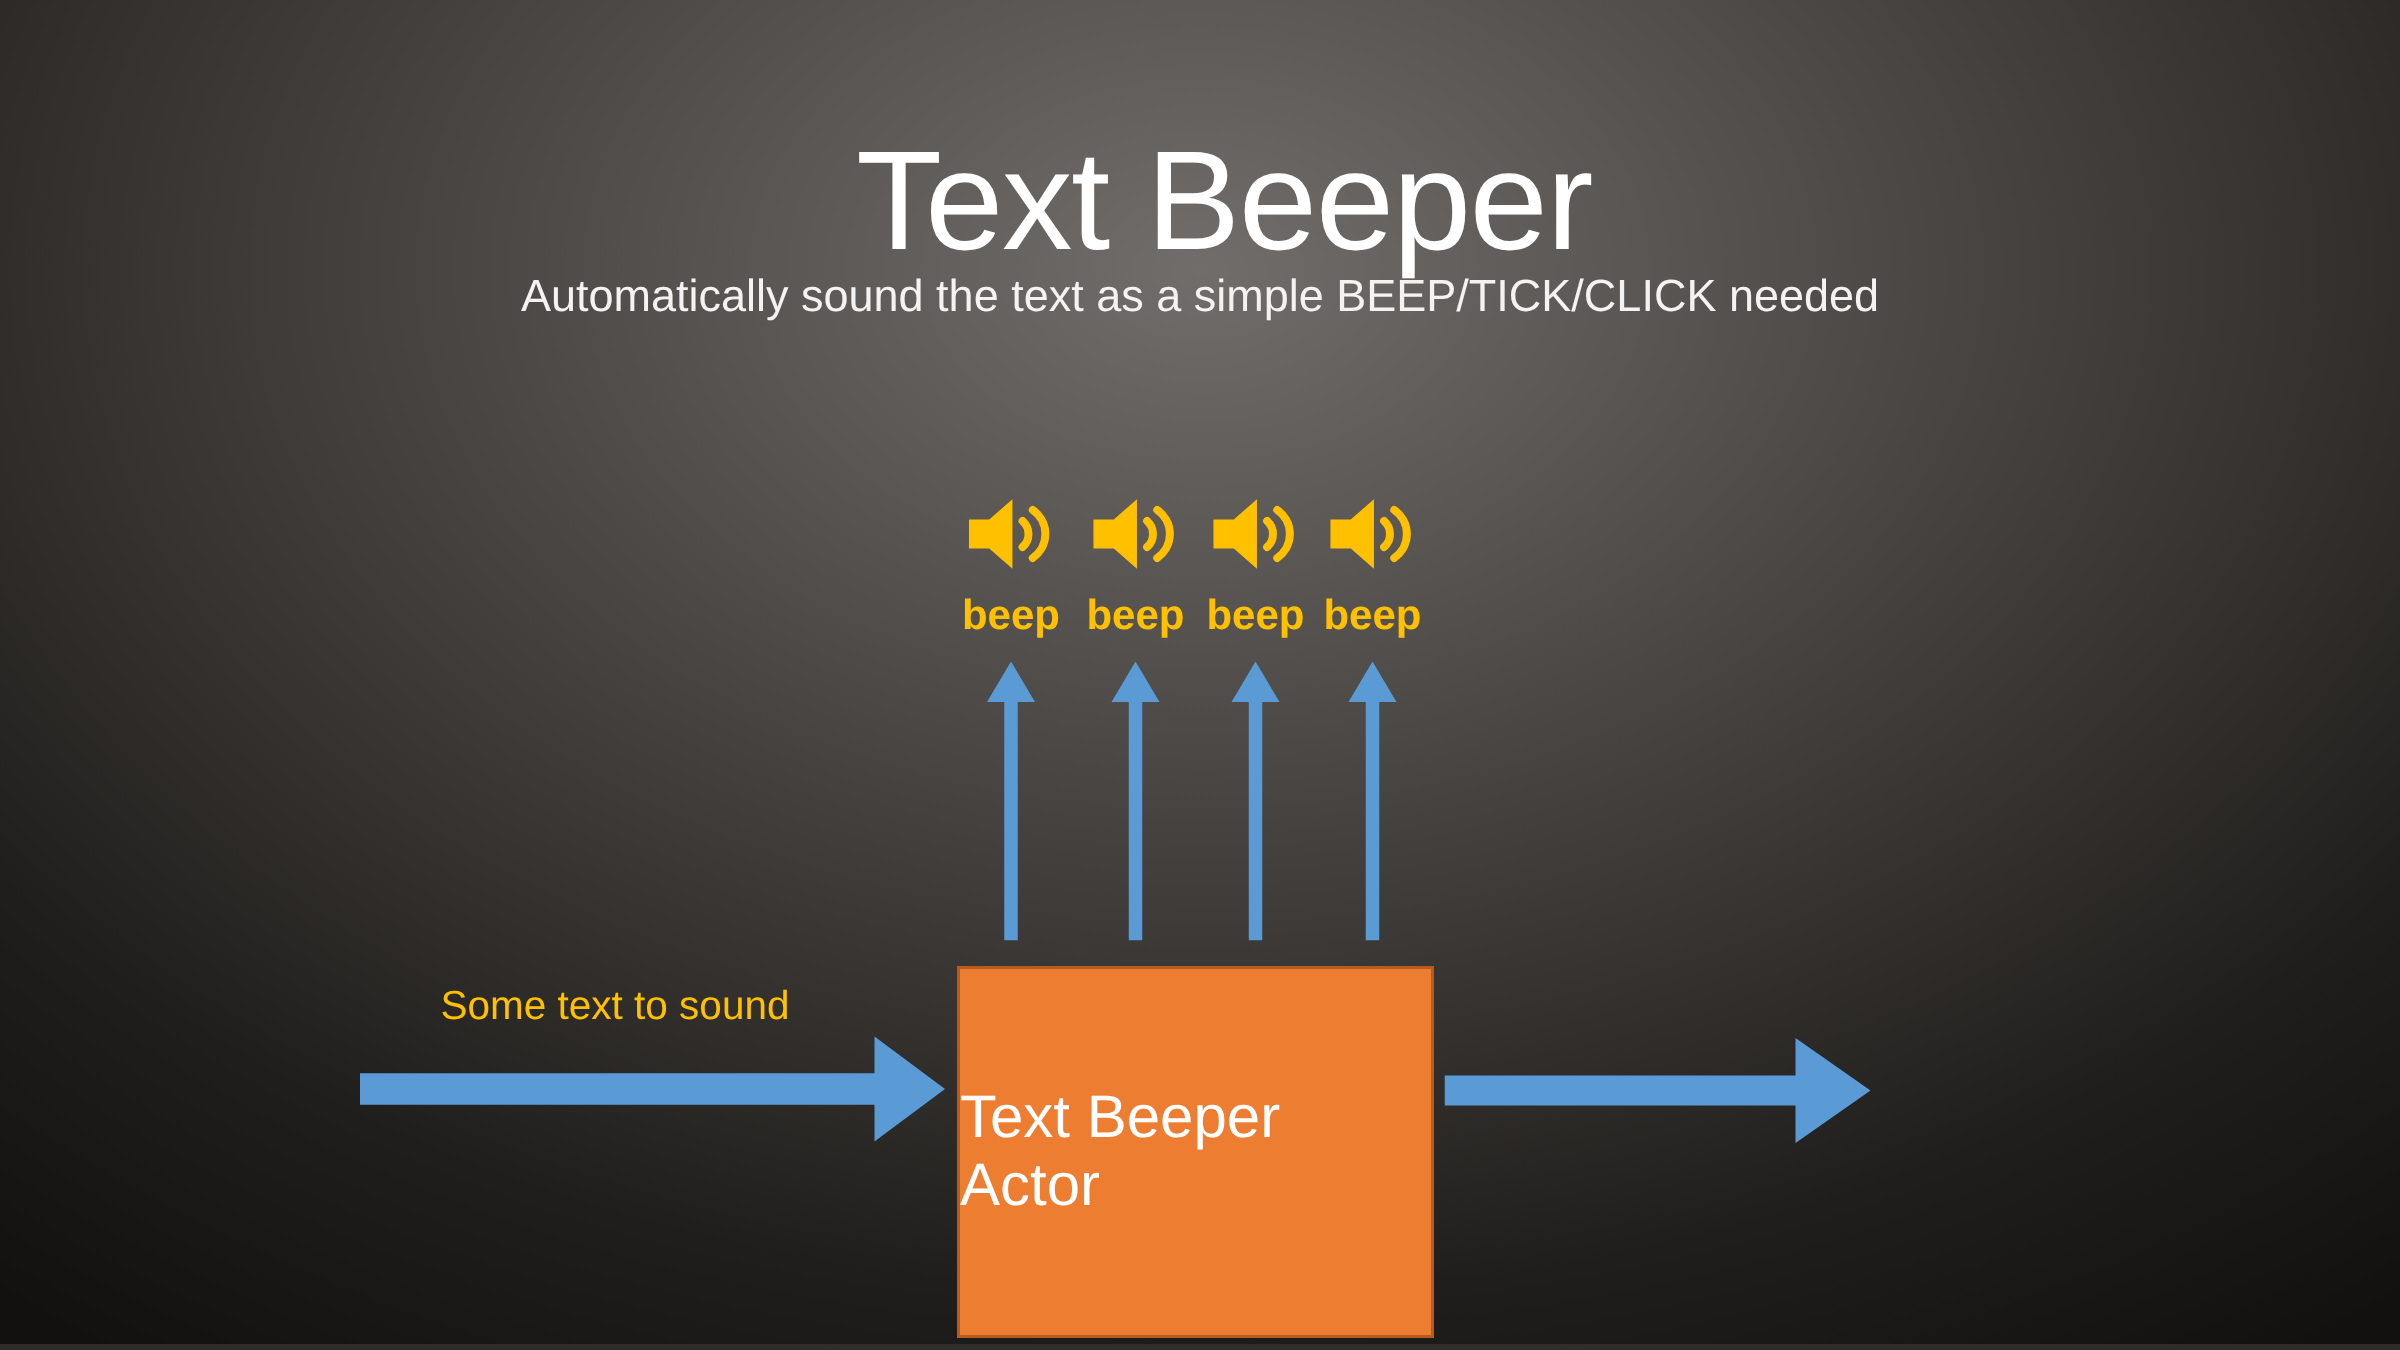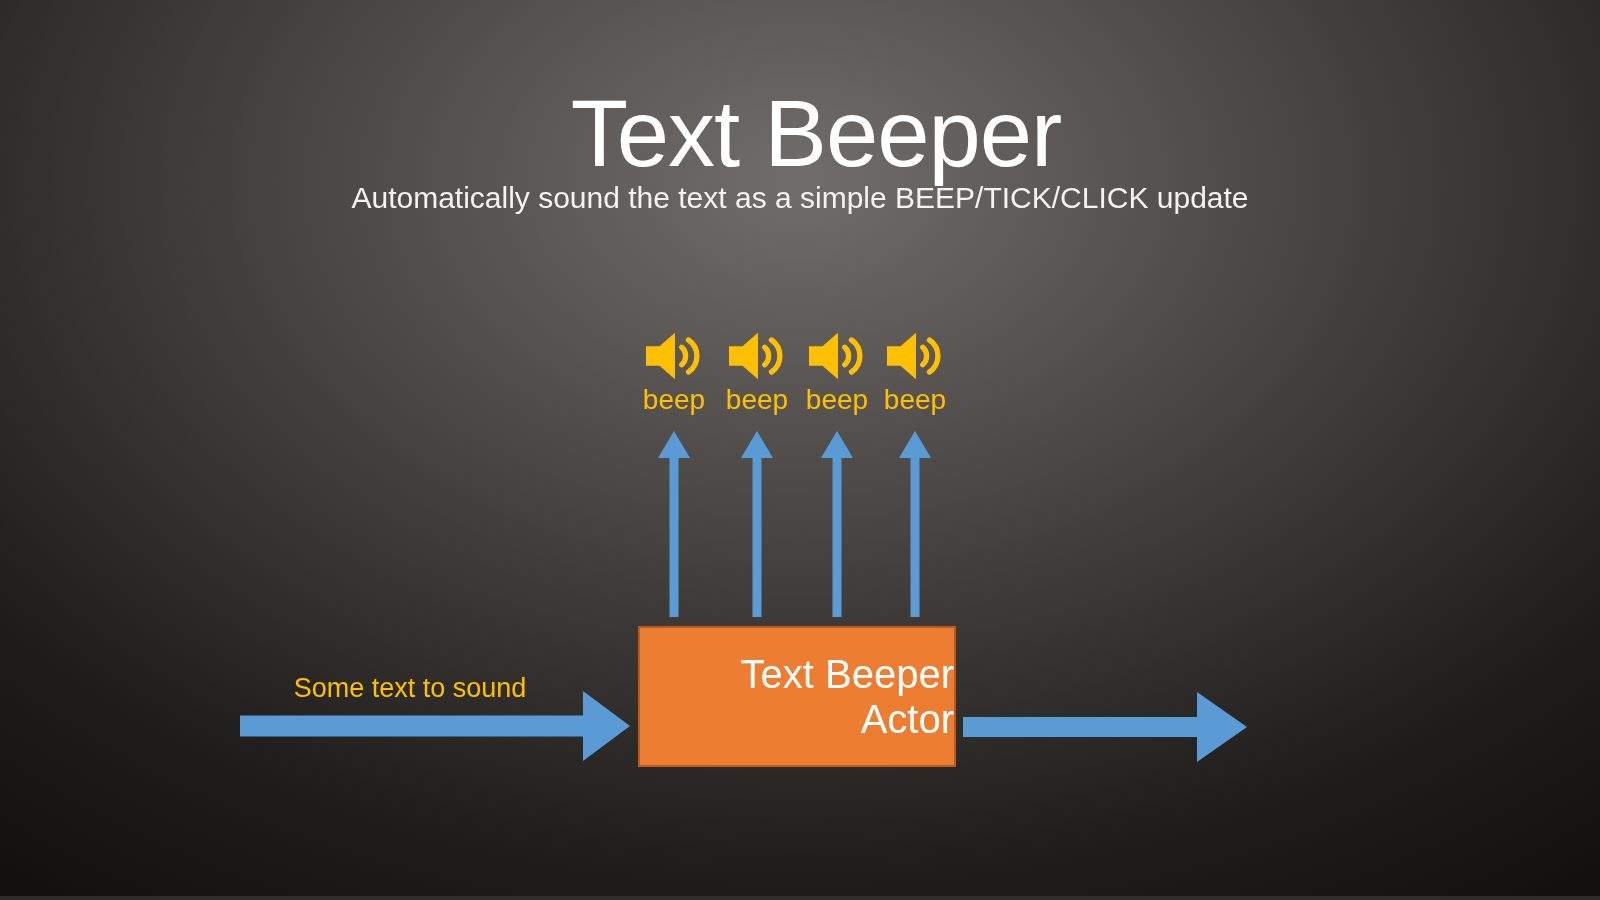--- a/index.html
+++ b/index.html
@@ -24,57 +24,57 @@
     font-size:30px;font-weight:400;color:#f4f3f2;
   }
   .sound-col{
     position:absolute;top:330px;width:90px;
     display:flex;flex-direction:column;align-items:center;
   }
   .speaker{width:58px;height:52px;}
   .speaker polygon{fill:var(--gold);}
   .speaker path{fill:none;stroke:var(--gold);stroke-width:5.5;stroke-linecap:round;}
   .beep-label{
-    color:var(--gold);font-size:28px;line-height:34px;margin-top:1px;
+    color:var(--gold);font-size:28px;line-height:34px;margin-top:11px;font-weight:bold;
   }
   .v-arrow{width:34px;height:186px;margin-top:14px;}
   .v-arrow polygon{fill:var(--arrow-blue);}
   .h-arrow{position:absolute;}
   .h-arrow polygon{fill:var(--arrow-blue);}
   .input-arrow{left:240px;top:689px;width:390px;height:74px;}
   .output-arrow{left:963px;top:690px;width:284px;height:74px;}
   .actor-box{
-    position:absolute;left:638px;top:626px;width:318px;height:141px;
+    position:absolute;left:638px;top:644px;width:318px;height:248px;
     box-sizing:border-box;
     background:var(--box-orange);
     border:2px solid var(--box-border);
-    display:flex;align-items:center;justify-content:center;text-align:right;
+    display:flex;align-items:center;justify-content:center;
   }
   .actor-box-label{color:#ffffff;font-size:40px;}
   .input-label{
-    position:absolute;left:245px;top:673px;width:330px;
+    position:absolute;left:245px;top:655px;width:330px;
     text-align:center;color:var(--gold);font-size:27px;
   }
   .output-label{
     position:absolute;left:950px;top:737px;width:260px;
     text-align:center;color:var(--gold);font-size:27px;line-height:33px;
   }
   .bottom-edge{
     position:absolute;left:0;bottom:0;width:100%;height:4px;
     background:#33312f;opacity:.85;
   }
 </style>
 </head>
 <body>
 
 <div class="slide">
 
   <h1 class="slide-title">Text Beeper</h1>
 
-  <div class="slide-subtitle">Automatically sound the text as a simple BEEP/TICK/CLICK update</div>
+  <div class="slide-subtitle">Automatically sound the text as a simple BEEP/TICK/CLICK needed</div>
 
   <div id="sound-outputs">
   <div class="sound-col" style="left: 629px;">
     <svg class="speaker" viewBox="0 0 60 52">
       <polygon points="1,16 15,16 31,2 31,50 15,36 1,36"></polygon>
       <path d="M38,17 A12,12 0 0 1 38,35"></path>
       <path d="M45,9.5 A20,20 0 0 1 45,42.5"></path>
     </svg>
     <div class="beep-label">beep</div>
     <svg class="v-arrow" viewBox="0 0 34 186">

